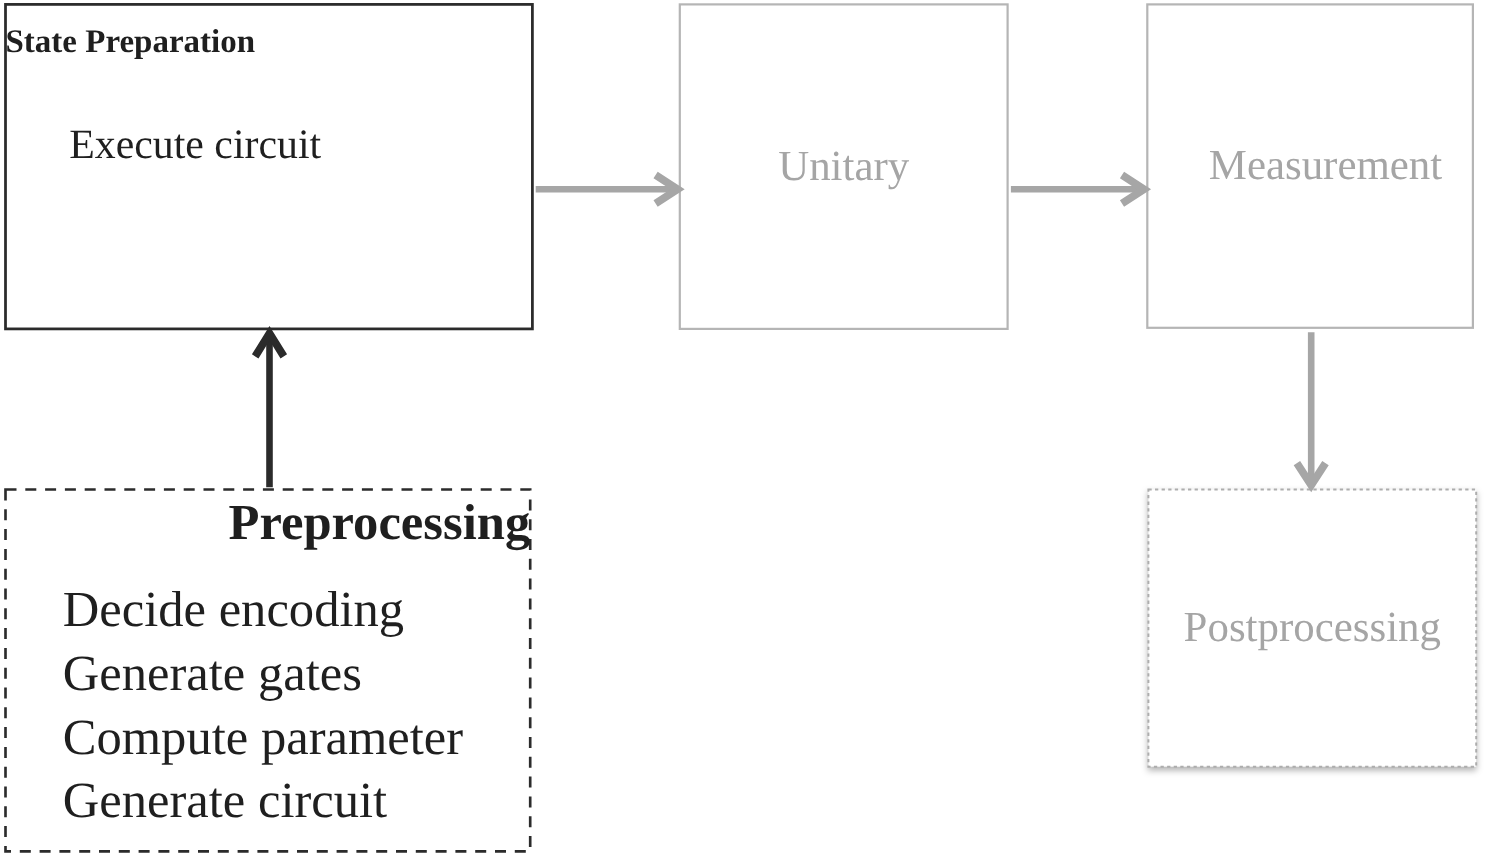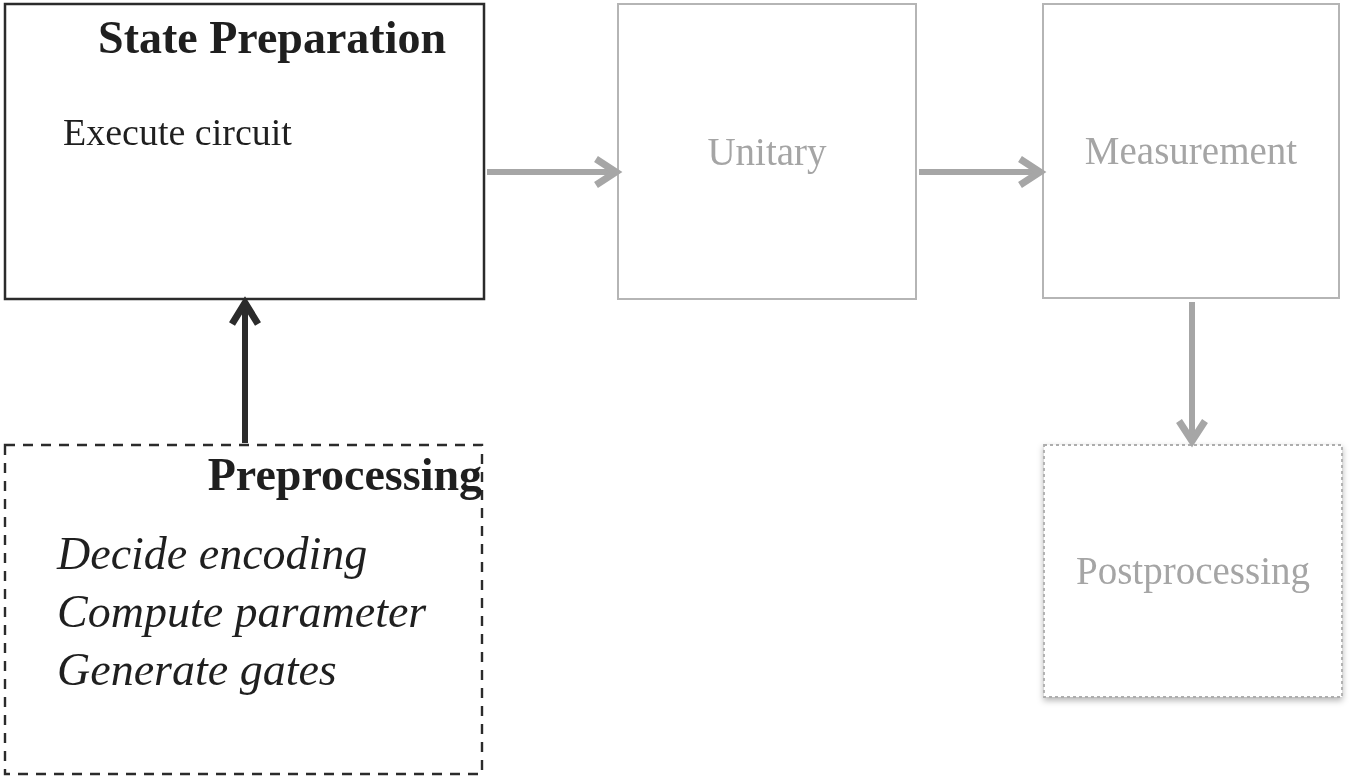--- a/index.html
+++ b/index.html
@@ -22,50 +22,50 @@
   }
   .label {
     position: absolute;
     white-space: nowrap;
   }
   .ink-dark  { color: #1f1f1f; }
   .ink-gray  { color: #a5a5a5; }
 
   .sp-title {
     left: 5px; top: 12px; width: 441px;
-    text-align: right;
+    text-align: left;
     font-weight: bold;
-    font-size: 46px; line-height: 52px;
+    font-size: 30px; line-height: 52px;
   }
   .sp-body {
     left: 63px; top: 106px;
     font-size: 38px; line-height: 52px;
   }
   .node-center {
     position: absolute;
     display: flex;
     flex-direction: column;
     align-items: center;
     justify-content: center;
     text-align: center;
     font-size: 39px; line-height: 46px;
   }
   .ut-label   { left: 618px; top: 4px;   width: 298px; height: 295px; }
-  .m-label    { left: 1043px; top: 4px;  width: 296px; height: 294px; }
+  .m-label    { left: 1043px; top: 4px;  width: 296px; height: 294px; padding-left: 14px; }
   .post-label { left: 1044px; top: 445px; width: 298px; height: 252px; }
 
   .pre-title {
     left: 5px; top: 449px; width: 477px;
     text-align: right;
     font-weight: bold;
     font-size: 46px; line-height: 52px;
   }
   .pre-items {
     left: 57px; top: 525px;
-    font-size: 46px; line-height: 58px; font-style: italic;
+    font-size: 46px; line-height: 58px;
   }
   .post-shadow { filter: drop-shadow(0px 3px 3px rgba(0,0,0,0.30)); }
 </style>
 </head>
 <body>
 
 <div class="figure">
 
   <svg class="shapes" width="1352" height="780" viewBox="0 0 1352 780">
 
@@ -111,17 +111,18 @@
     <span>Measurement</span>
   </div>
 
   <div class="node-center post-label ink-gray">
     <span>Postprocessing</span>
   </div>
 
   <div class="label pre-title ink-dark">Preprocessing</div>
   <div class="label pre-items ink-dark">
     <div>Decide encoding</div>
+    <div>Generate gates</div>
     <div>Compute parameter</div>
-    <div>Generate gates</div>
+    <div>Generate circuit</div>
   </div>
 
 </div>
 
 </body></html>

